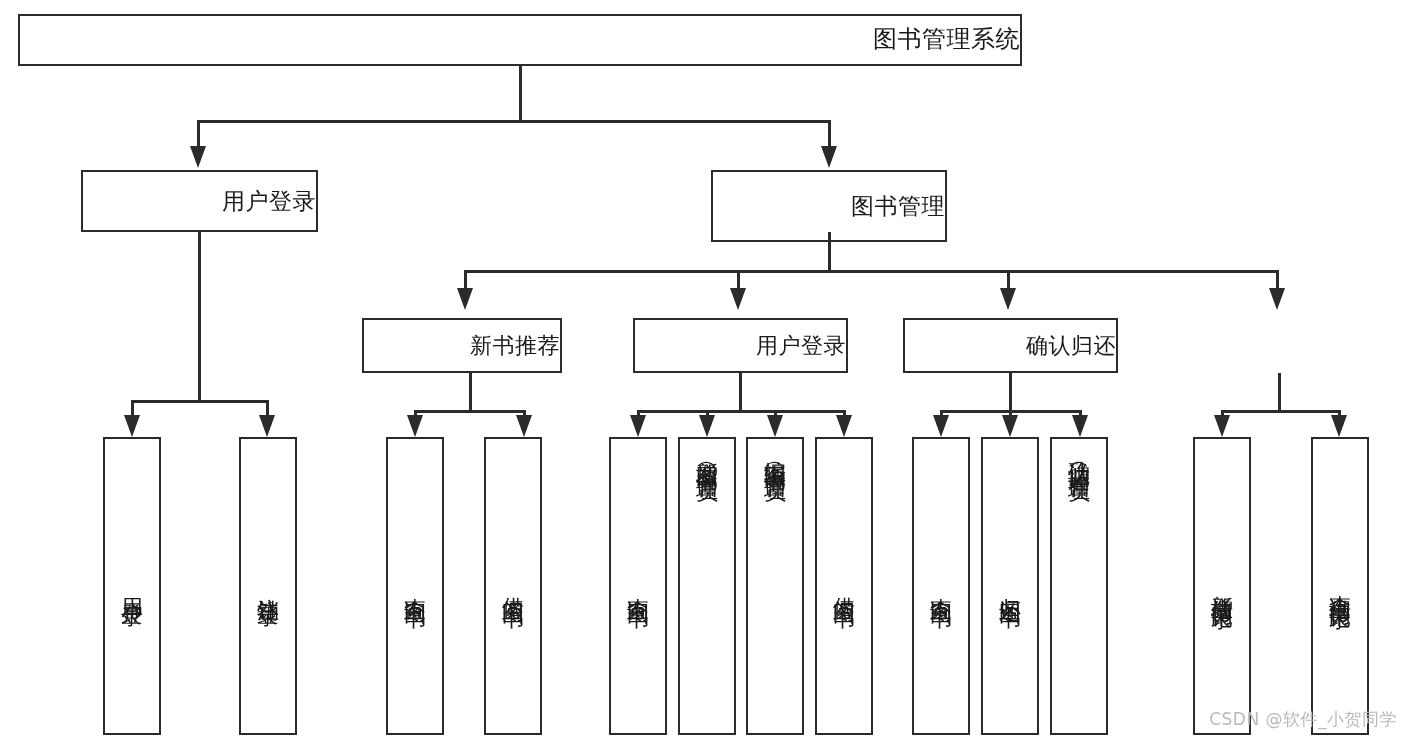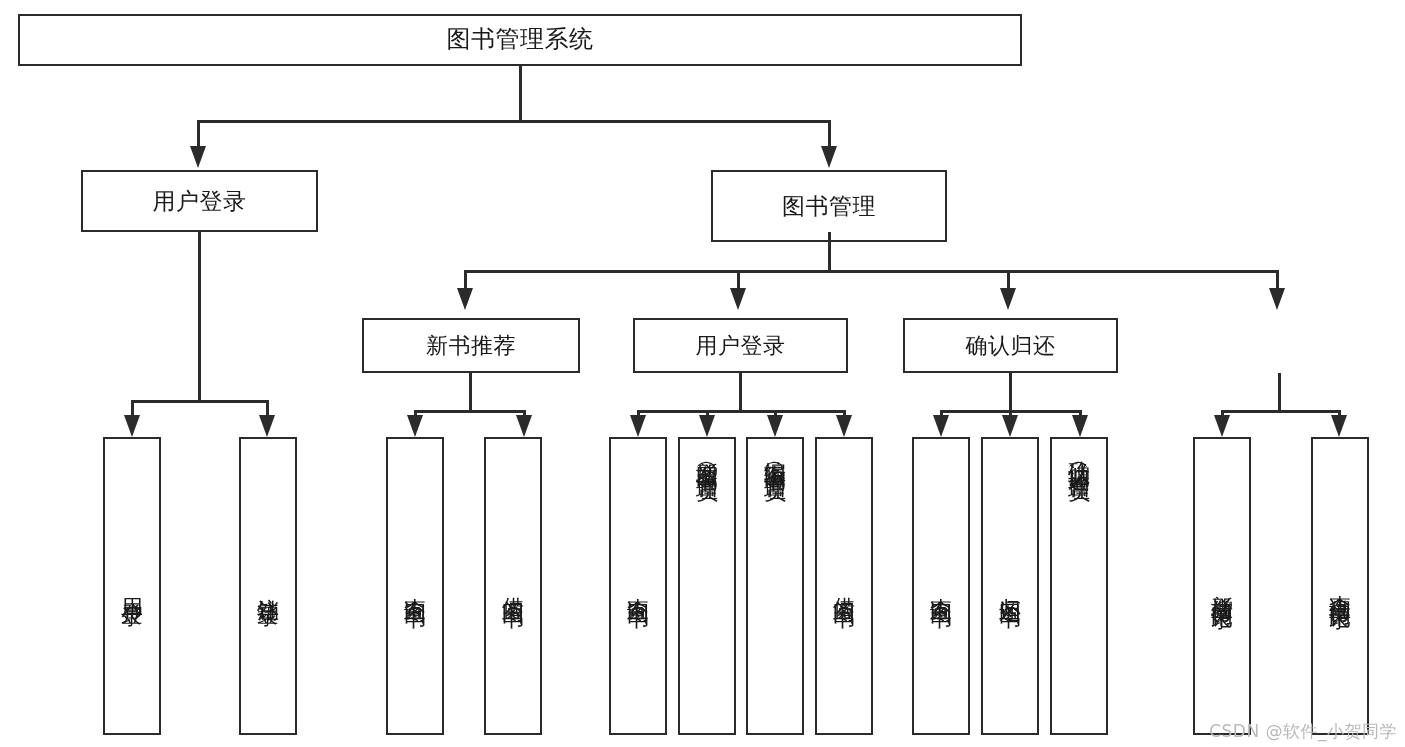--- a/index.html
+++ b/index.html
@@ -17,21 +17,21 @@
     background: #ffffff;
     overflow: hidden;
   }
   .node {
     position: absolute;
     box-sizing: border-box;
     border: 2.5px solid #2b2b2b;
     background: #ffffff;
     display: flex;
     align-items: center;
-    justify-content: center;
+    justify-content: flex-end;
     color: #1a1a1a;
   }
   .node .label {
     line-height: 1.05;
     letter-spacing: 0.5px;
     white-space: nowrap;
   }
   
   .node.h .label {
     font-size: 23px;
@@ -71,21 +71,21 @@
     position: absolute;
     width: 0;
     height: 0;
     border-left: 8px solid transparent;
     border-right: 8px solid transparent;
     border-top: 22px solid #2b2b2b;
   }
   .watermark {
     position: absolute;
     right: 8px;
-    bottom: 4px;
+    bottom: 16px;
     font-size: 17px;
     color: #b9b9b9;
     white-space: nowrap;
     letter-spacing: 0.5px;
   }
 </style>
 </head>
 <body>
 
 <div id="canvas">
@@ -121,21 +121,21 @@
   <div class="hline" style="left:464px; top:270px; width:812px;"></div>
   <div class="vline" style="left:464px; top:270px; height:18px;"></div>
   <div class="vline" style="left:737px; top:270px; height:18px;"></div>
   <div class="vline" style="left:1007px; top:270px; height:18px;"></div>
   <div class="vline" style="left:1276px; top:270px; height:18px;"></div>
   <div class="arrow" style="left:457px; top:288px;"></div>
   <div class="arrow" style="left:730px; top:288px;"></div>
   <div class="arrow" style="left:1000px; top:288px;"></div>
   <div class="arrow" style="left:1269px; top:288px;"></div>
 
-  <div class="node lvl3" style="left:362px; top:318px; width:218px; height:55px;">
+  <div class="node lvl3" style="left:362px; top:318px; width:200px; height:55px;">
     <span class="label">新书推荐</span>
   </div>
   <div class="node lvl3" style="left:633px; top:318px; width:215px; height:55px;">
     <span class="label">用户登录</span>
   </div>
   <div class="node lvl3" style="left:903px; top:318px; width:215px; height:55px;">
     <span class="label">确认归还</span>
   </div>
 
   <div class="vline" style="left:469px; top:373px; height:39px;"></div>

